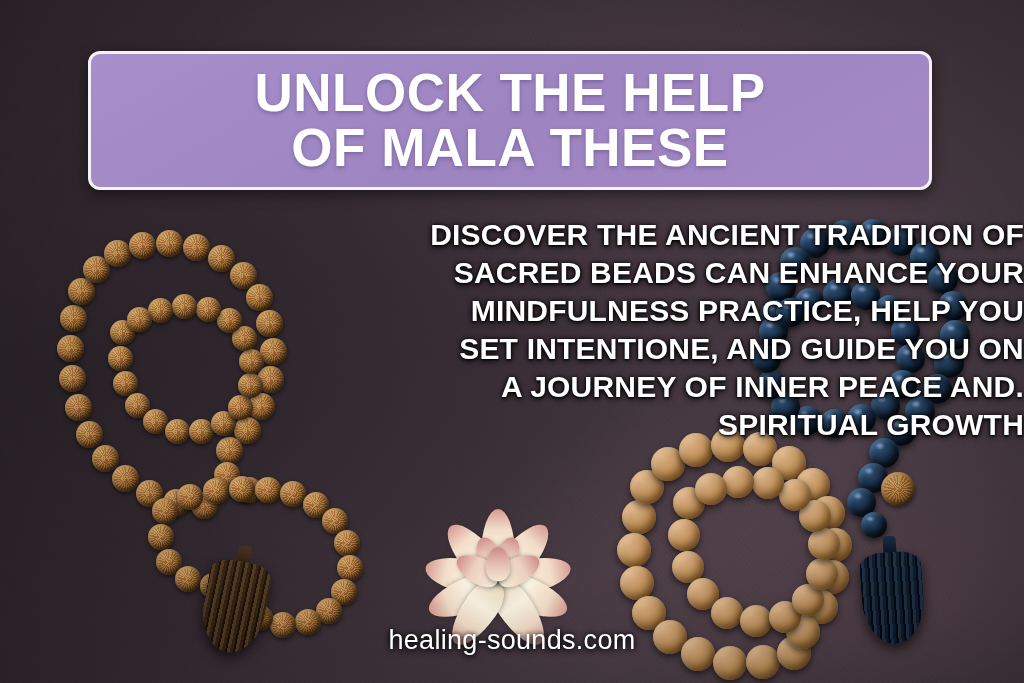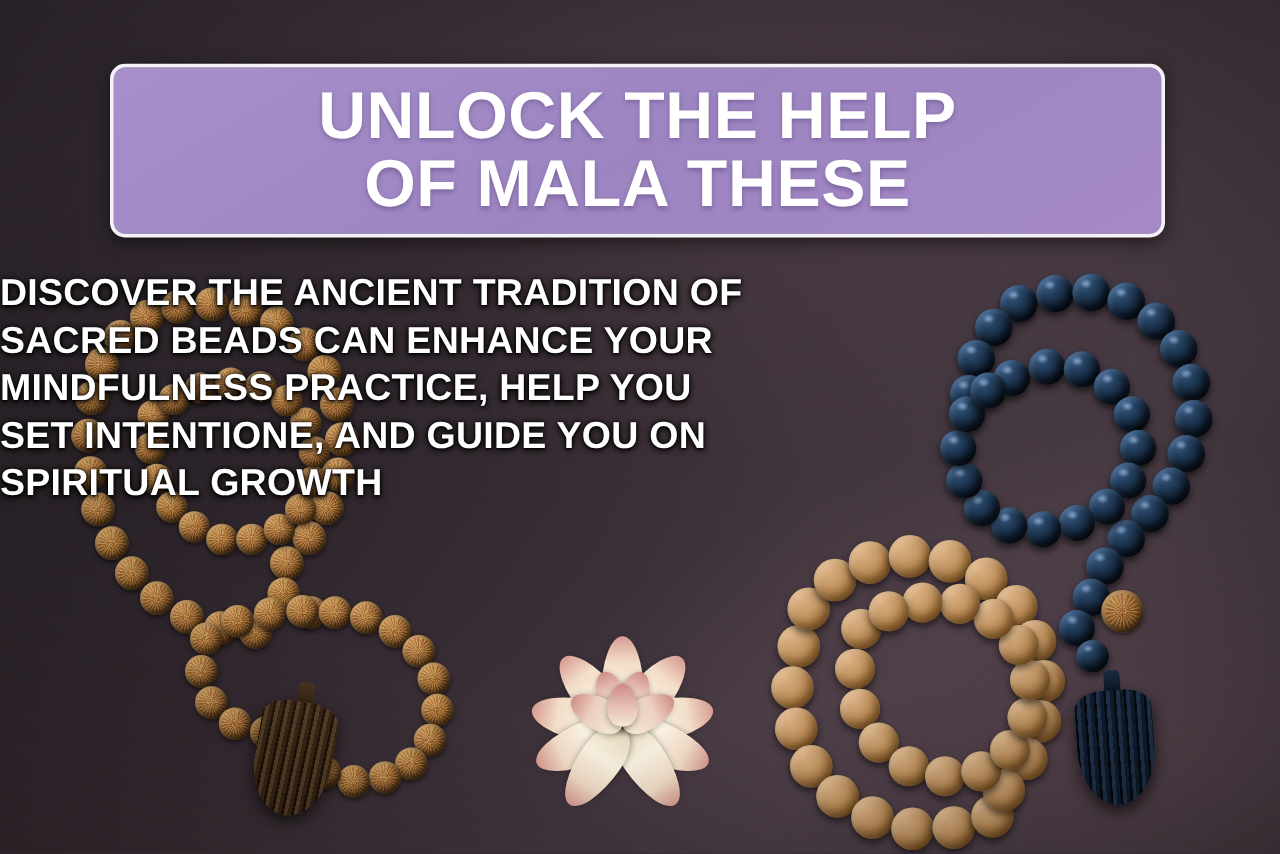--- a/index.html
+++ b/index.html
@@ -168,21 +168,21 @@
     text-align: center;
     white-space: nowrap;
     text-shadow: 0 2px 4px rgba(60,40,90,.35);
   }
 
   
   #body-copy {
     position: absolute;
     left: 0; right: 0;
     top: 216px;
-    text-align: left;
+    text-align: right;
   }
   .body-line {
     color: #ffffff;
     font-weight: bold;
     font-size: 30px;
     line-height: 38px;
     letter-spacing: .2px;
     white-space: nowrap;
     text-shadow:
       0 0 4px rgba(0,0,0,.85),
@@ -403,17 +403,19 @@
   <div id="title-banner">
     <div class="title-line">UNLOCK THE HELP</div>
     <div class="title-line">OF MALA THESE</div>
   </div>
 
   <div id="body-copy">
     <div class="body-line">DISCOVER THE ANCIENT TRADITION OF</div>
     <div class="body-line">SACRED BEADS CAN ENHANCE YOUR</div>
     <div class="body-line">MINDFULNESS PRACTICE, HELP YOU</div>
     <div class="body-line">SET INTENTIONE, AND GUIDE YOU ON</div>
+    <div class="body-line">A JOURNEY OF INNER PEACE AND.</div>
     <div class="body-line">SPIRITUAL GROWTH</div>
   </div>
 
+  <div id="footer-url">healing-sounds.com</div>
 
 </div>
 
 </body></html>

